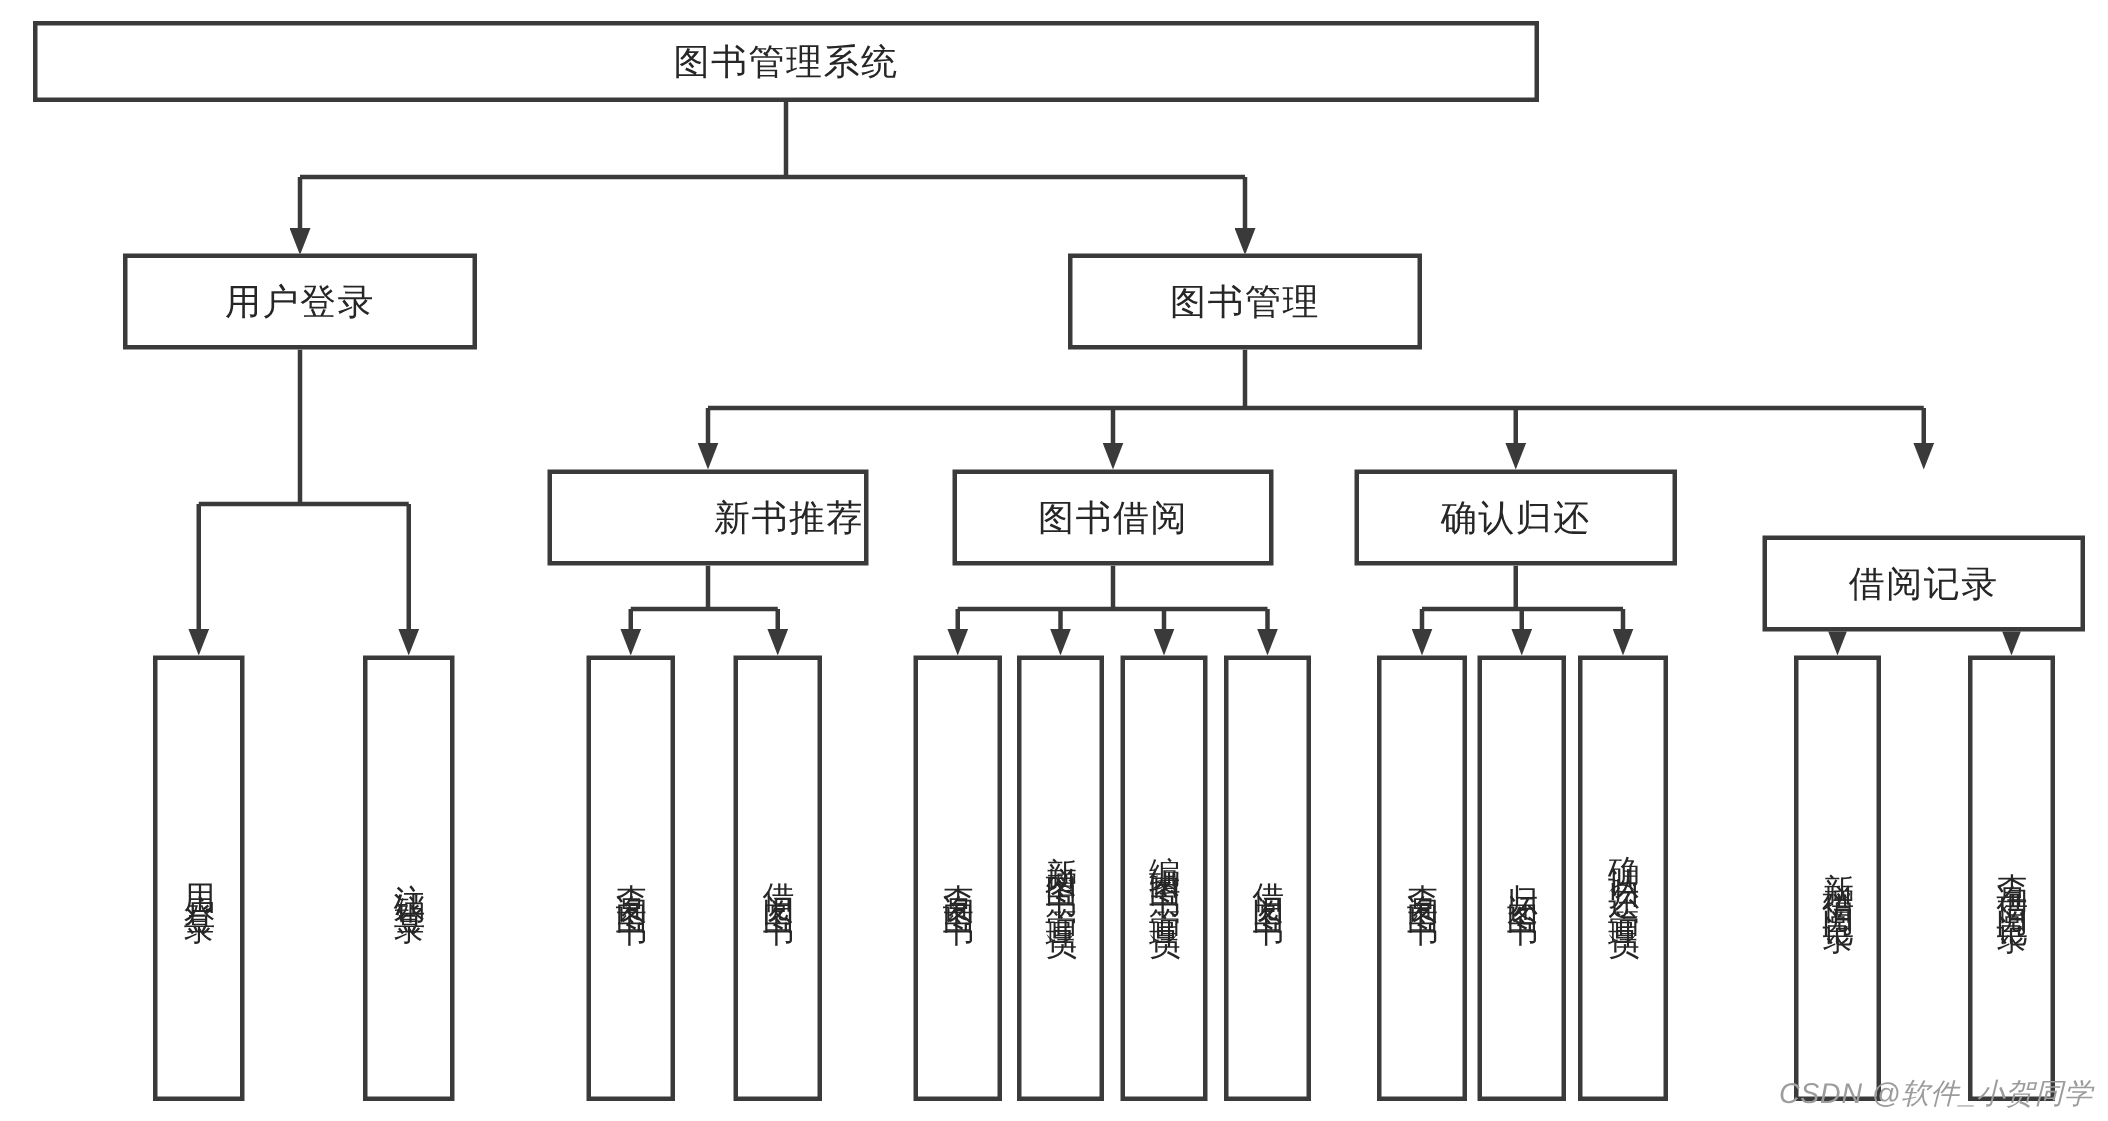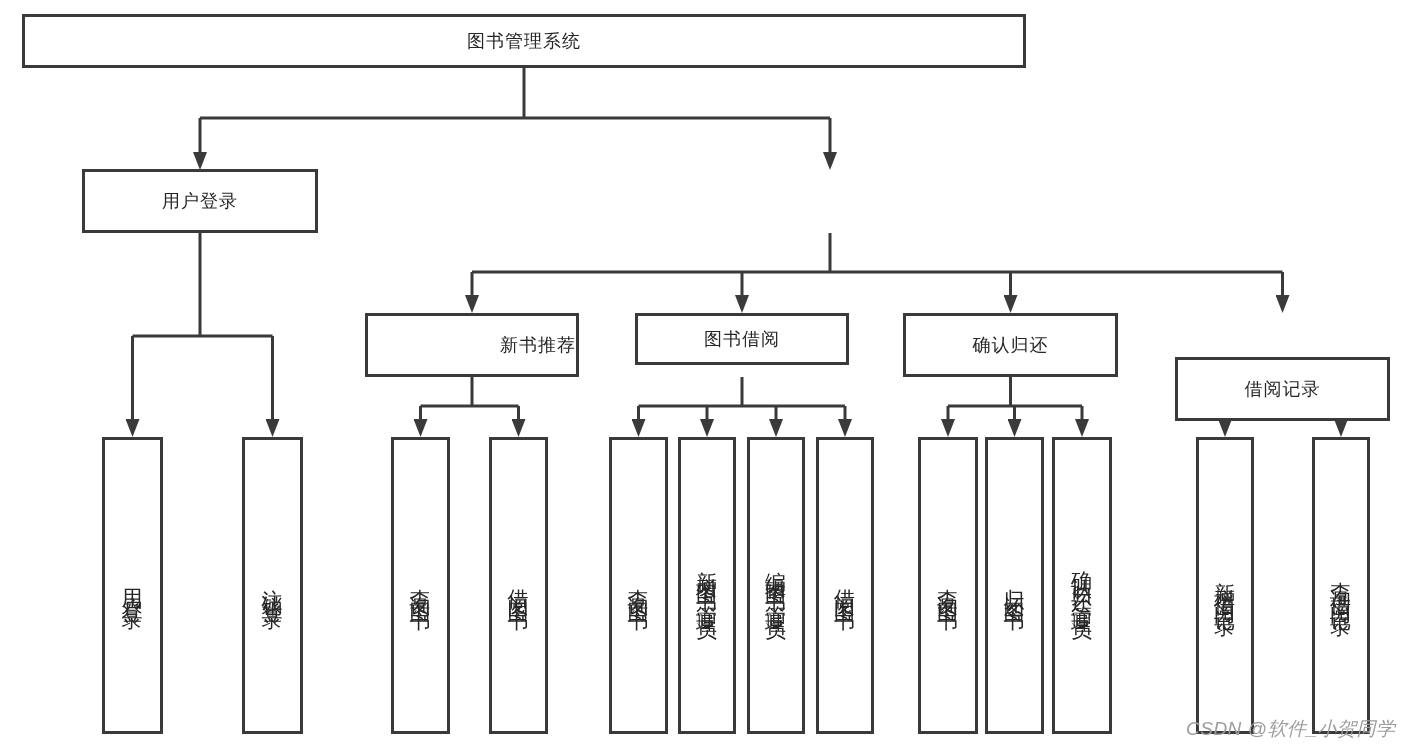--- a/index.html
+++ b/index.html
@@ -32,21 +32,21 @@
     position: absolute;
     box-sizing: border-box;
     background: var(--background);
     border: 3px solid var(--stroke);
     display: flex;
     align-items: center;
     justify-content: center;
     z-index: 2;
   }
   .h-label {
-    font-size: 18px;
+    font-size: 24px;
     color: var(--text);
     letter-spacing: 1px;
     white-space: nowrap;
   }
   .v-label {
     writing-mode: vertical-rl;
     text-orientation: mixed;
     font-size: 21px;
     line-height: 1.1;
     letter-spacing: 7px;
@@ -131,25 +131,28 @@
     </g>
   </svg>
 
   <div class="node" style="left:22px; top:14px; width:1004px; height:54px;">
     <span class="h-label">图书管理系统</span>
   </div>
 
   <div class="node" style="left:82px; top:169px; width:236px; height:64px;">
     <span class="h-label">用户登录</span>
   </div>
+  <div class="node" style="left:712px; top:169px; width:236px; height:64px;">
+    <span class="h-label">图书管理</span>
+  </div>
 
   <div class="node" style="left:365px; top:313px; width:214px; height:64px;justify-content:flex-end;">
     <span class="h-label">新书推荐</span>
   </div>
-  <div class="node" style="left:635px; top:313px; width:214px; height:52px;">
+  <div class="node" style="left:635px; top:313px; width:214px; height:64px;">
     <span class="h-label">图书借阅</span>
   </div>
   <div class="node" style="left:903px; top:313px; width:215px; height:64px;">
     <span class="h-label">确认归还</span>
   </div>
   <div class="node" style="left:1175px; top:313px; width:215px; height:64px;margin-top:44px;">
     <span class="h-label">借阅记录</span>
   </div>
 
   <div class="node leaf" style="left:102px; top:437px; width:61px; height:297px;">

